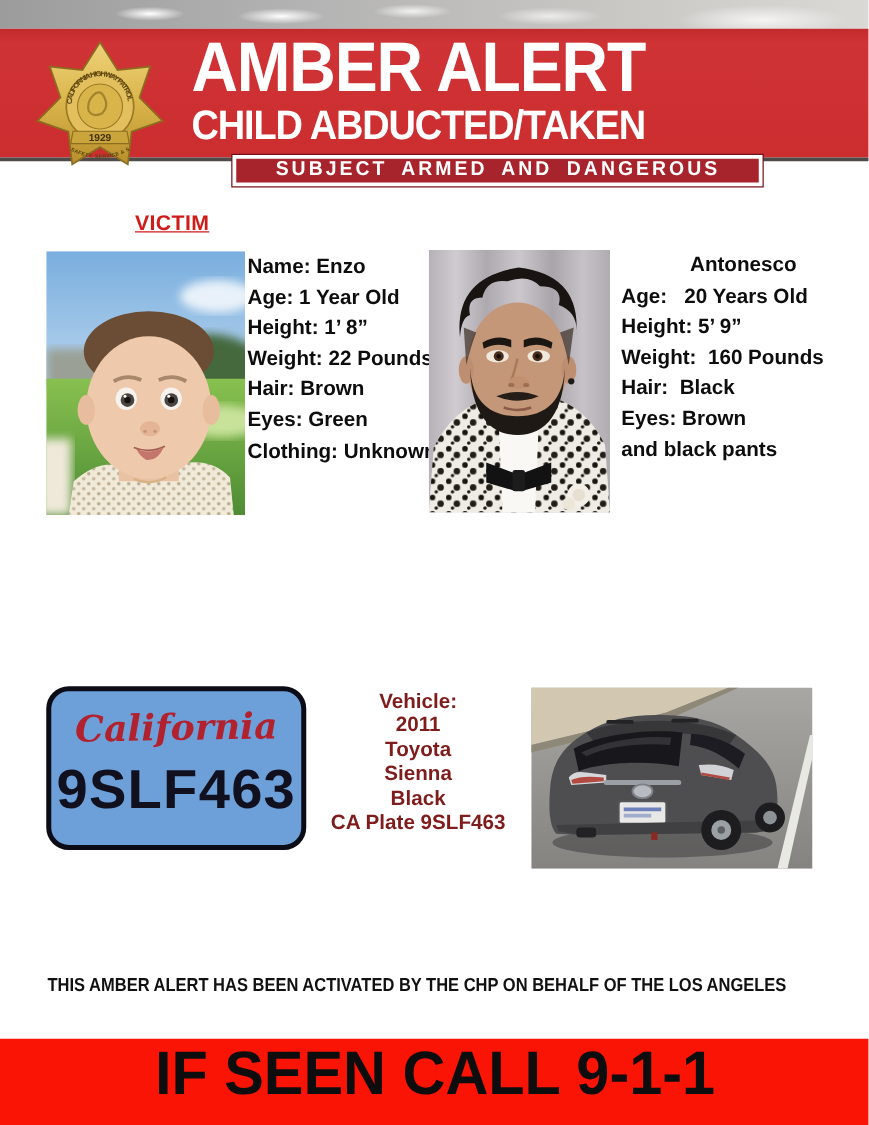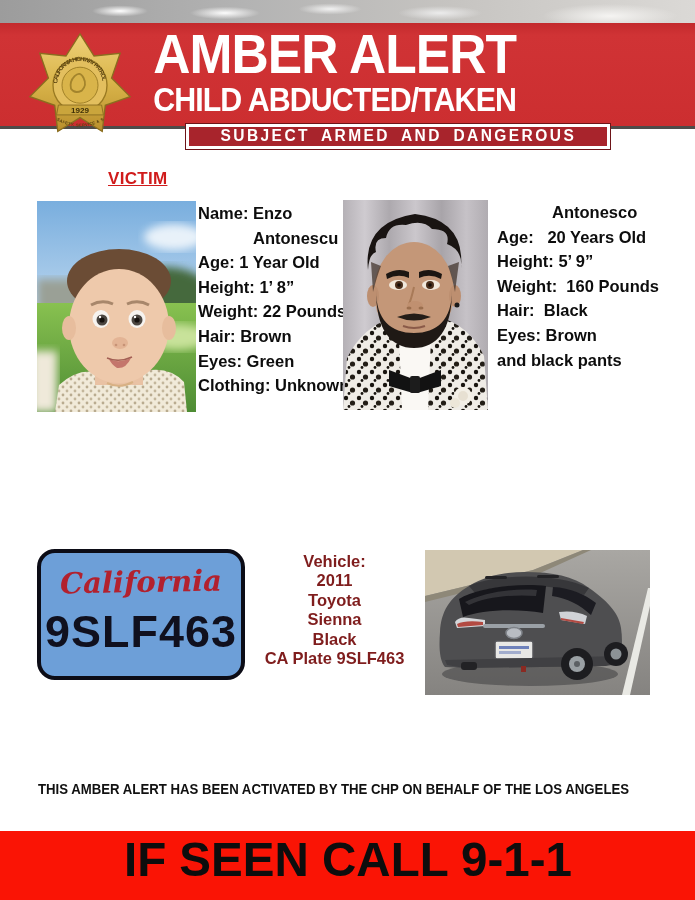--- a/index.html
+++ b/index.html
@@ -183,21 +183,20 @@
     <ellipse cx="83" cy="142" rx="8" ry="6" fill="#e3b495"></ellipse>
     <circle cx="79" cy="144" r="1.3" fill="#c79376"></circle>
       <circle cx="87" cy="144" r="1.3" fill="#c79376"></circle>
     <path d="M72,158 Q82,163 94,157 Q89,168 80,167 Q74,163 72,158 Z" fill="#c4766c"></path>
     <path d="M70,157 Q82,162 95,156" stroke="#a35f54" stroke-width="1.5" fill="none"></path>
     <path d="M70,182 Q82,188 96,181" stroke="#d8b184" stroke-width="2" fill="none"></path>
   </svg>
 
   <div class="details victim-details">
     <div class="detail-line">Name: Enzo</div>
-    <div class="detail-line indent">Antonescu</div>
     <div class="detail-line">Age: 1 Year Old</div>
     <div class="detail-line">Height: 1’ 8”</div>
     <div class="detail-line">Weight: 22 Pounds</div>
     <div class="detail-line">Hair: Brown</div>
     <div class="detail-line">Eyes: Green</div>
     <div class="detail-line">Clothing: Unknown</div>
   </div>
 
   <svg class="suspect-photo" viewBox="0 0 145 210" preserveAspectRatio="none">
     <defs>

